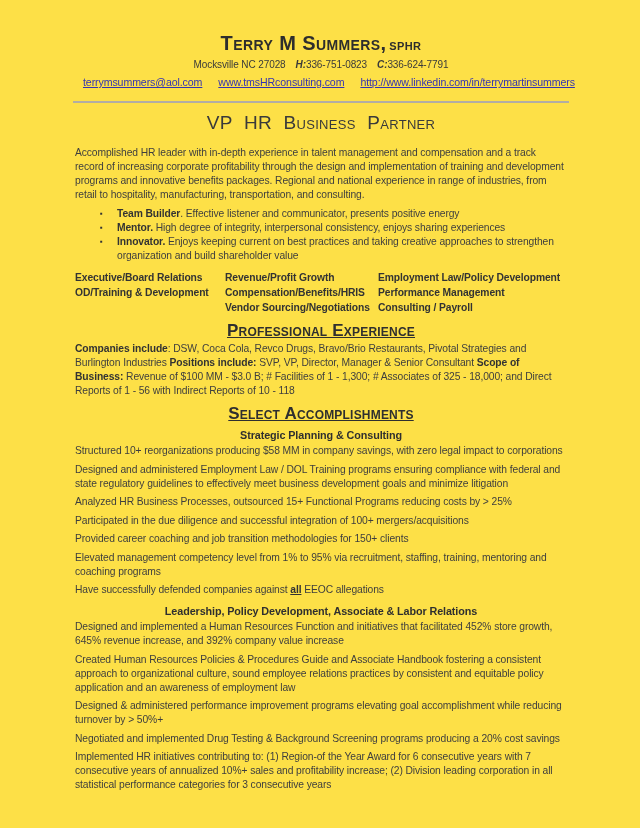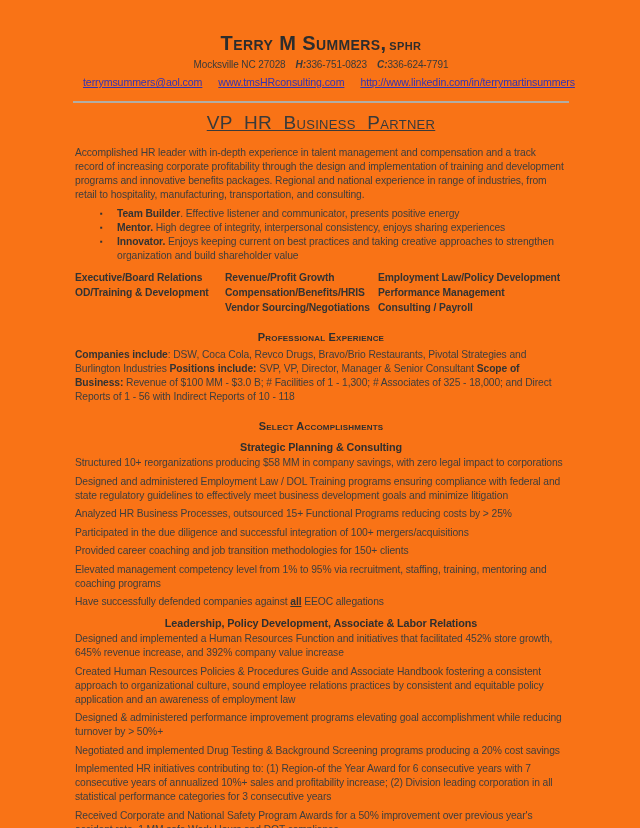--- a/index.html
+++ b/index.html
@@ -1,21 +1,21 @@
 <!DOCTYPE html>
 <html><head>
 <meta charset="utf-8">
 <style>
   html,body { margin:0; padding:0; background:#ffffff; }
   .page {
     position:relative;
     width:640px; height:828px;
     box-sizing:border-box;
     padding:36px 73px 20px 75px;
-    background:#f97316;
+    background:#fde047;
     font-family:"Liberation Sans", sans-serif;
     font-size:10.3px; line-height:14px;
     letter-spacing:-0.1px;
     color:#3e3e3e;
     overflow:hidden;
   }
   b, .bold { font-weight:700; color:#333333; }
 
   
   .name-line { text-align:center; margin-bottom:4px; }
@@ -30,42 +30,42 @@
   .links-line { text-align:center; font-size:10.6px; margin-bottom:0; }
   .links-line a { color:#3333b4; text-decoration:underline; margin:0 8px; }
 
   .rule { border-top:2px solid #b2ada4; margin:12px -2px 0 -2px; }
 
   
   .page-title {
     text-align:center; font-variant:small-caps; font-weight:400;
     font-size:19px; color:#3a3a3a; word-spacing:6px; letter-spacing:0.3px;
     margin:13px 0 5px 0;
-    text-decoration:underline;
   }
   .summary { margin:16px 0 5px 0; }
 
   
   .highlights { margin:0 0 6px 0; padding:0 0 0 25px; list-style:none; }
   .highlights li { padding-left:17px; }
   .blt { display:inline-block; width:17px; margin-left:-17px; font-size:8px; vertical-align:1px; color:#333; }
 
   
   .skills { display:flex; margin:7px 0 8px 0; }
   .skills .col { display:flex; flex-direction:column; }
   .skills .col1 { width:150px; }
   .skills .col2 { width:153px; }
   .skills .col3 { flex:1; }
   .skill { font-weight:700; color:#333333; line-height:15px; }
 
   
   .sec-heading {
     text-align:center; font-variant:small-caps; font-weight:700;
-    font-size:11px; color:#2f2f2f; letter-spacing:0.2px;
-    margin:15px 0 4px 0;
+    font-size:17px; color:#2f2f2f; letter-spacing:0.2px;
+    margin:9px 0 4px 0;
+    text-decoration:underline;
   }
   .sub-heading {
     text-align:center; font-weight:700; font-size:10.8px; color:#2f2f2f;
     margin:7px 0 2px 0;
   }
   .para { margin:0 0 4px 0; }
   .acc { margin:0 0 4.5px 0; }
   .emph-underline { font-weight:700; text-decoration:underline; color:#333;margin-top:40px; }
 </style>
 </head>
@@ -122,15 +122,14 @@
   <p class="acc">Provided career coaching and job transition methodologies for 150+ clients</p>
   <p class="acc">Elevated management competency level from 1% to 95% via recruitment, staffing, training, mentoring and coaching programs</p>
   <p class="acc"><span>Have successfully defended companies against </span><span class="emph-underline">all</span><span> EEOC allegations</span></p>
 
   <div class="sub-heading">Leadership, Policy Development, Associate &amp; Labor Relations</div>
   <p class="acc">Designed and implemented a Human Resources Function and initiatives that facilitated 452% store growth, 645% revenue increase, and 392% company value increase</p>
   <p class="acc">Created Human Resources Policies &amp; Procedures Guide and Associate Handbook fostering a consistent approach to organizational culture,  sound employee relations practices  by consistent and equitable policy application and an awareness of employment law</p>
   <p class="acc">Designed &amp; administered performance improvement programs elevating goal accomplishment while reducing turnover by &gt; 50%+</p>
   <p class="acc">Negotiated and implemented Drug Testing &amp; Background Screening programs producing a 20% cost savings</p>
   <p class="acc">Implemented  HR initiatives contributing to: (1) Region-of the Year Award for 6 consecutive years with 7 consecutive years of annualized 10%+ sales and profitability increase;  (2) Division leading corporation in all statistical performance categories for 3 consecutive years</p>
-  <p class="acc">Received Corporate and National Safety Program Awards for a 50% improvement over previous year's accident rate, 1 MM safe Work Hours and DOT compliance</p>
 
 </div>
 
 </body></html>

